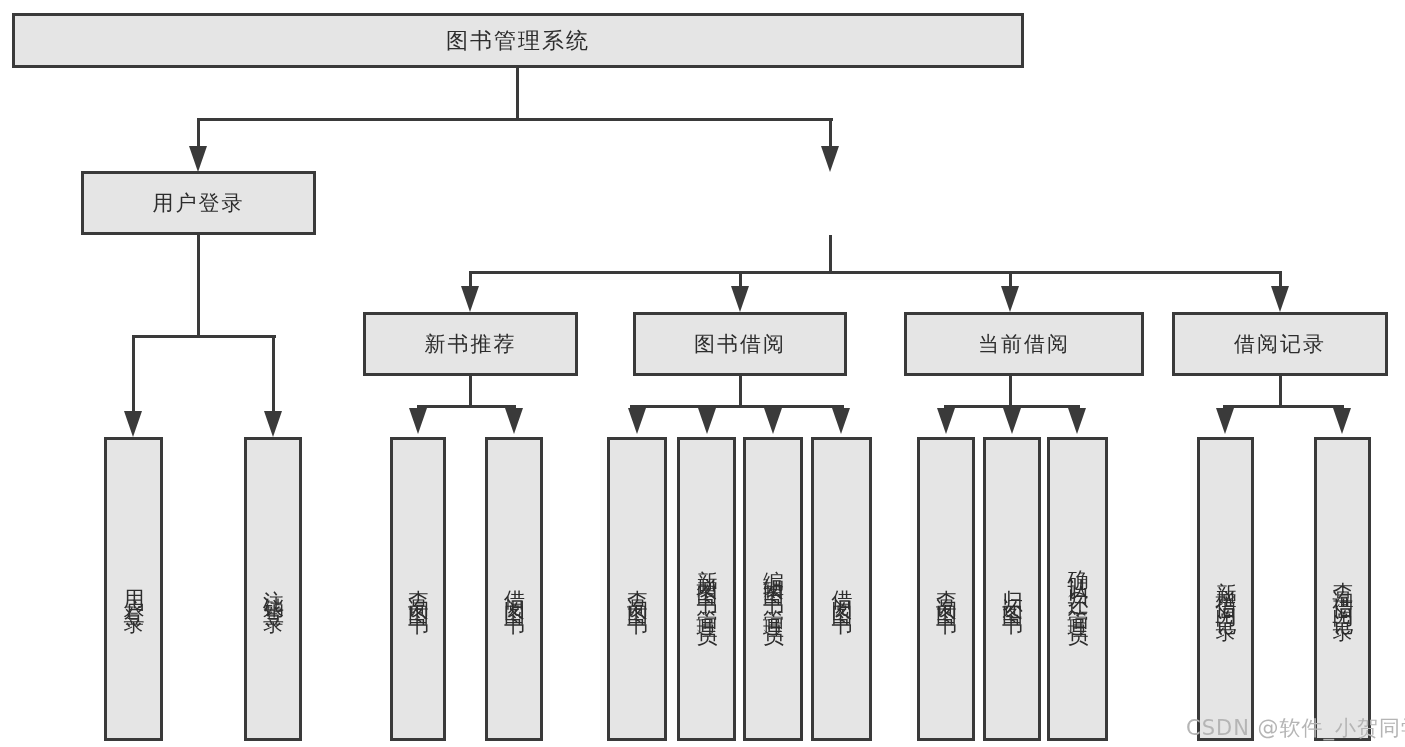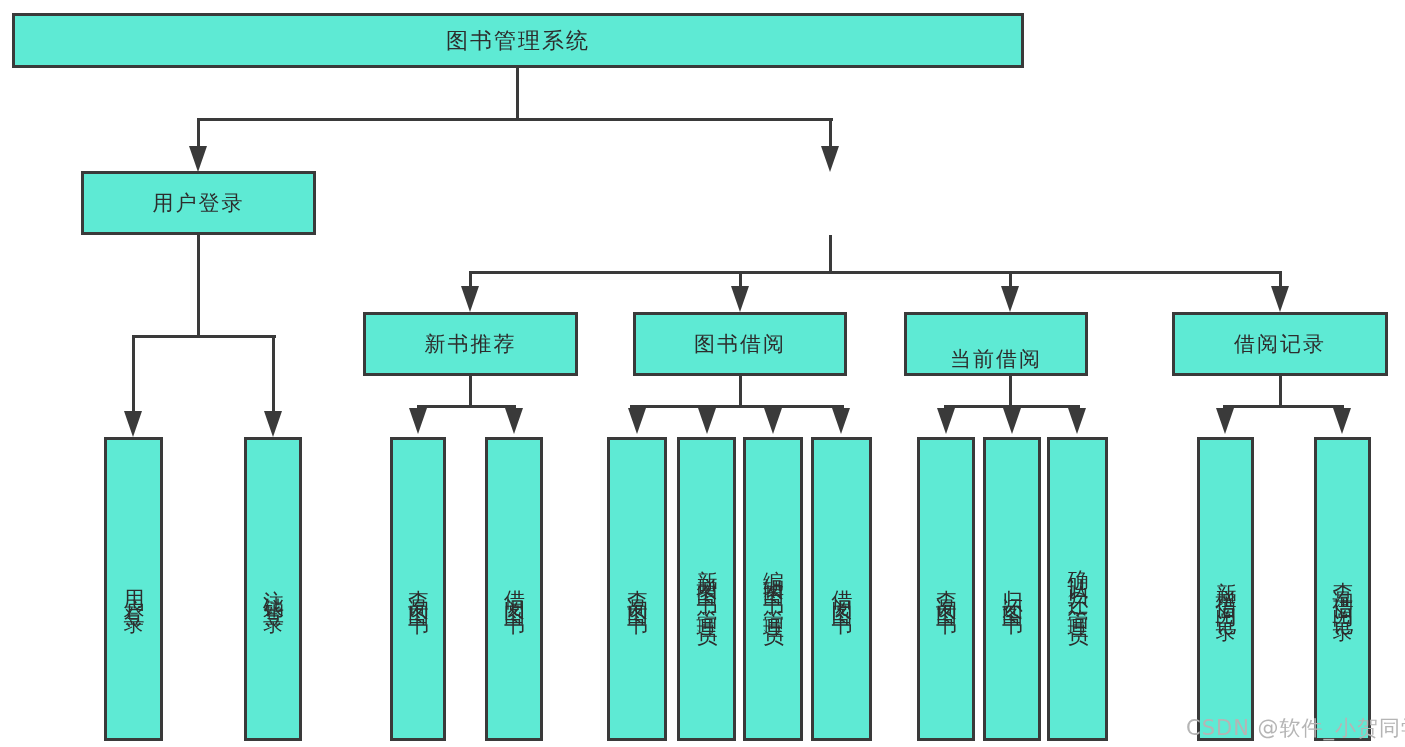--- a/index.html
+++ b/index.html
@@ -8,21 +8,21 @@
     width: 1405px;
     height: 747px;
     background: #ffffff;
     font-family: "DejaVu Sans", "Liberation Sans", sans-serif;
     overflow: hidden;
   }
   .box {
     position: absolute;
     box-sizing: border-box;
     border: 3px solid #3a3a3a;
-    background: #5eead4;
+    background: #e5e5e5;
     display: flex;
     align-items: center;
     justify-content: center;
   }
   .hlabel {
     font-size: 21px;
     color: #2d2d2d;
     letter-spacing: 2px;
     white-space: nowrap;
   }
@@ -89,21 +89,21 @@
   <div class="ah" style="left:731px;  top:286px;"></div>
   <div class="ah" style="left:1001px; top:286px;"></div>
   <div class="ah" style="left:1271px; top:286px;"></div>
 
   <div class="box" style="left:363px; top:312px; width:215px; height:64px;">
     <span class="hlabel">新书推荐</span>
   </div>
   <div class="box" style="left:633px; top:312px; width:214px; height:64px;">
     <span class="hlabel">图书借阅</span>
   </div>
-  <div class="box" style="left:904px; top:312px; width:184px; height:64px;align-items:flex-end;">
+  <div class="box" style="left:904px; top:312px; width:240px; height:64px;">
     <span class="hlabel">当前借阅</span>
   </div>
   <div class="box" style="left:1172px; top:312px; width:216px; height:64px;">
     <span class="hlabel">借阅记录</span>
   </div>
 
   <div class="ln" style="left:469px;  top:376px; width:3px; height:31px;"></div>
   <div class="ln" style="left:739px;  top:376px; width:3px; height:31px;"></div>
   <div class="ln" style="left:1009px; top:376px; width:3px; height:31px;"></div>
   <div class="ln" style="left:1279px; top:376px; width:3px; height:31px;"></div>

